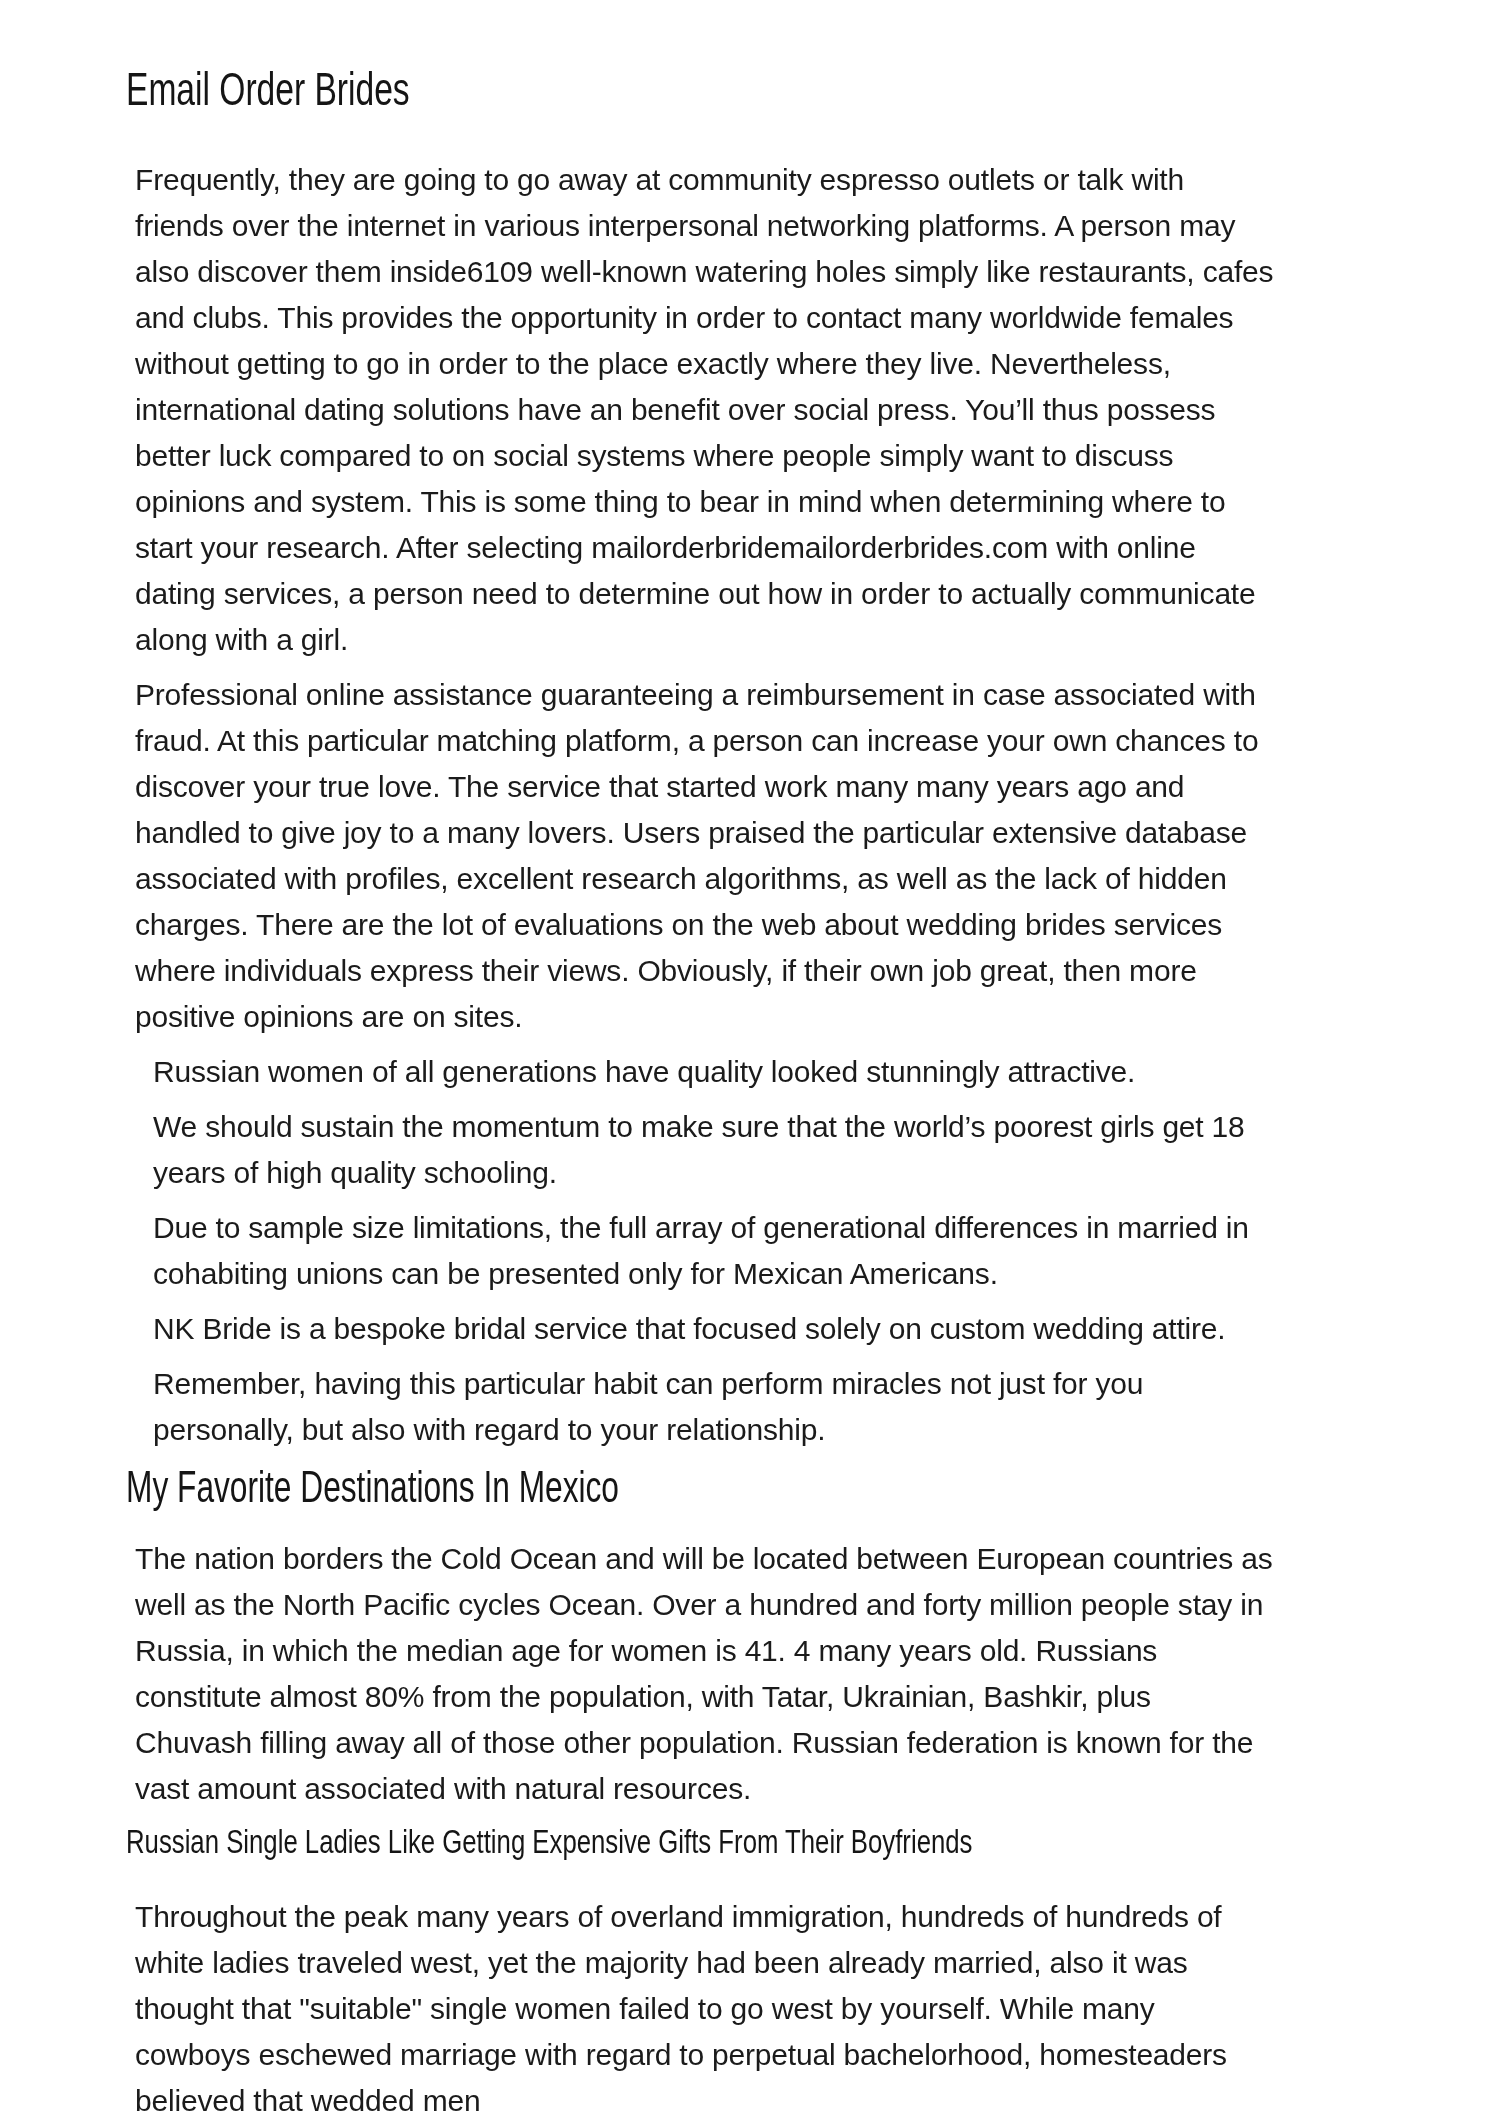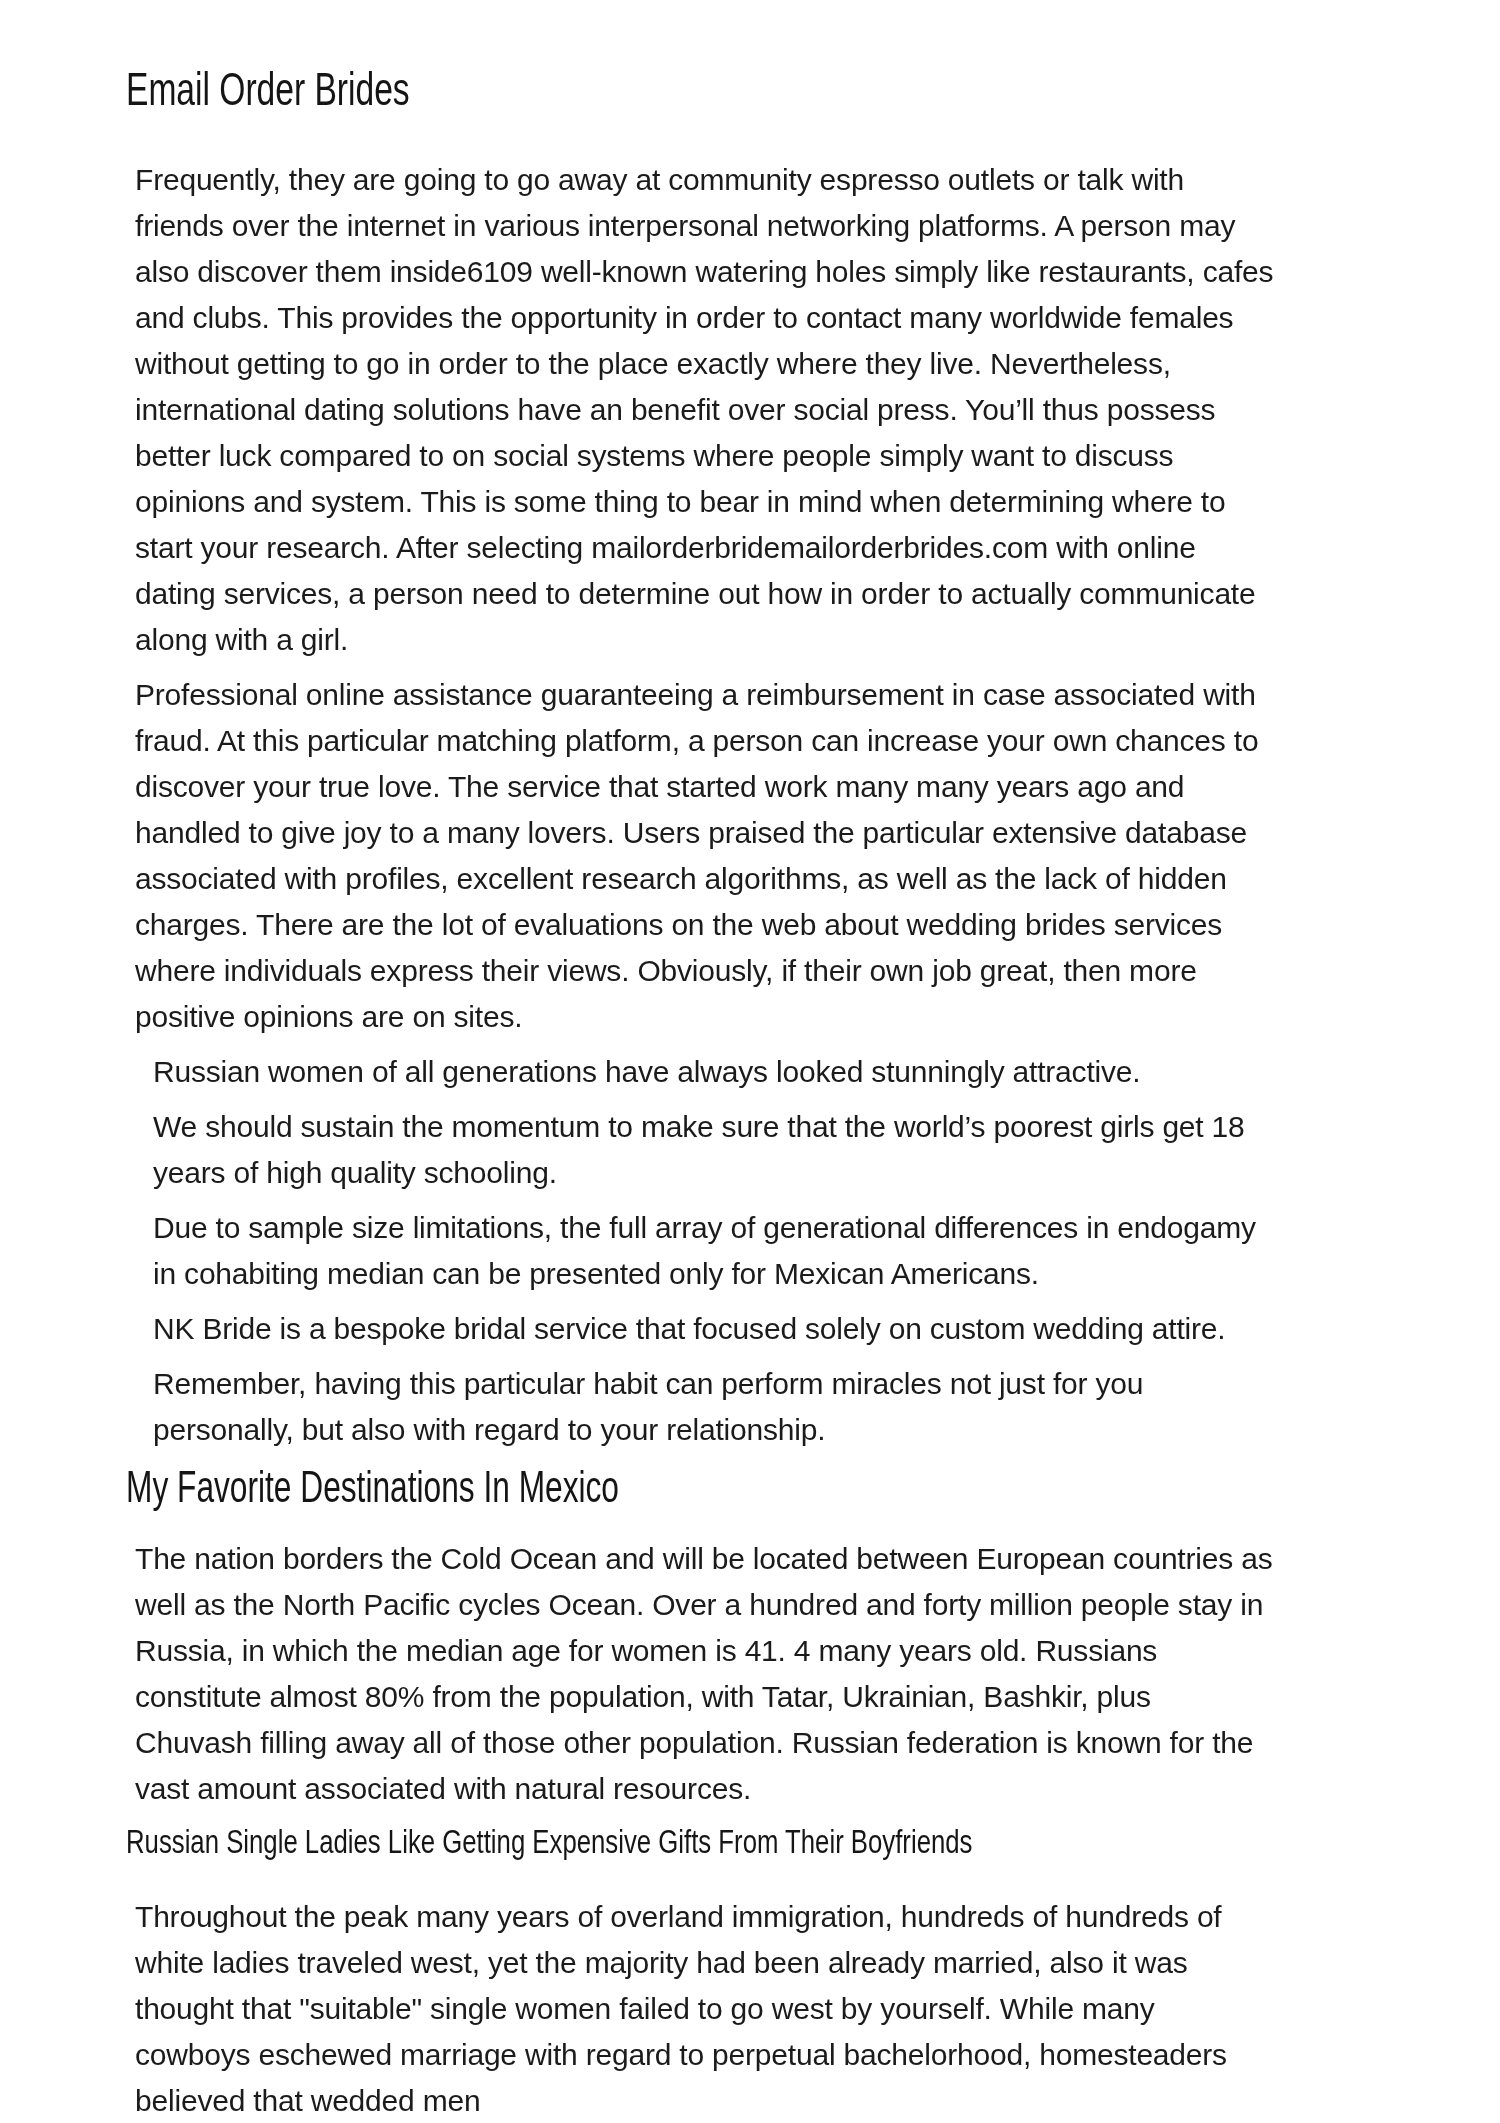--- a/index.html
+++ b/index.html
@@ -61,23 +61,23 @@
 
 <article>
 
   <h1>Email Order Brides</h1>
 
   <p>Frequently, they are going to go away at community espresso outlets or talk with friends over the internet in various interpersonal networking platforms. A person may also discover them inside6109 well-known watering holes simply like restaurants, cafes and clubs. This provides the opportunity in order to contact many worldwide females without getting to go in order to the place exactly where they live. Nevertheless, international dating solutions have an benefit over social press. You’ll thus possess better luck compared to on social systems where people simply want to discuss opinions and system. This is some thing to bear in mind when determining where to start your research. After selecting mailorderbridemailorderbrides.com with online dating services, a person need to determine out how in order to actually communicate along with a girl.</p>
 
   <p>Professional online assistance guaranteeing a reimbursement in case associated with fraud. At this particular matching platform, a person can increase your own chances to discover your true love. The service that started work many many years ago and handled to give joy to a many lovers. Users praised the particular extensive database associated with profiles, excellent research algorithms, as well as the lack of hidden charges. There are the lot of evaluations on the web about wedding brides services where individuals express their views. Obviously, if their own job great, then more positive opinions are on sites.</p>
 
   <div class="quote-list">
-    <p>Russian women of all generations have always looked stunningly attractive.</p>
+    <p>Russian women of all generations have quality looked stunningly attractive.</p>
     <p>We should sustain the momentum to make sure that the world’s poorest girls get 18 years of high quality schooling.</p>
-    <p>Due to sample size limitations, the full array of generational differences in endogamy in cohabiting median can be presented only for Mexican Americans.</p>
+    <p>Due to sample size limitations, the full array of generational differences in married in cohabiting unions can be presented only for Mexican Americans.</p>
     <p>NK Bride is a bespoke bridal service that focused solely on custom wedding attire.</p>
     <p>Remember, having this particular habit can perform miracles not just for you personally, but also with regard to your relationship.</p>
   </div>
 
 
   <h2>My Favorite Destinations In Mexico</h2>
 
   <p>The nation borders the Cold Ocean and will be located between European countries as well as the North Pacific cycles Ocean. Over a hundred and forty million people stay in Russia, in which the median age for women is 41. 4 many years old. Russians constitute almost 80% from the population, with Tatar, Ukrainian, Bashkir, plus Chuvash filling away all of those other population. Russian federation is known for the vast amount associated with natural resources.</p>
 
   <h3>Russian Single Ladies Like Getting Expensive Gifts From Their Boyfriends</h3>

